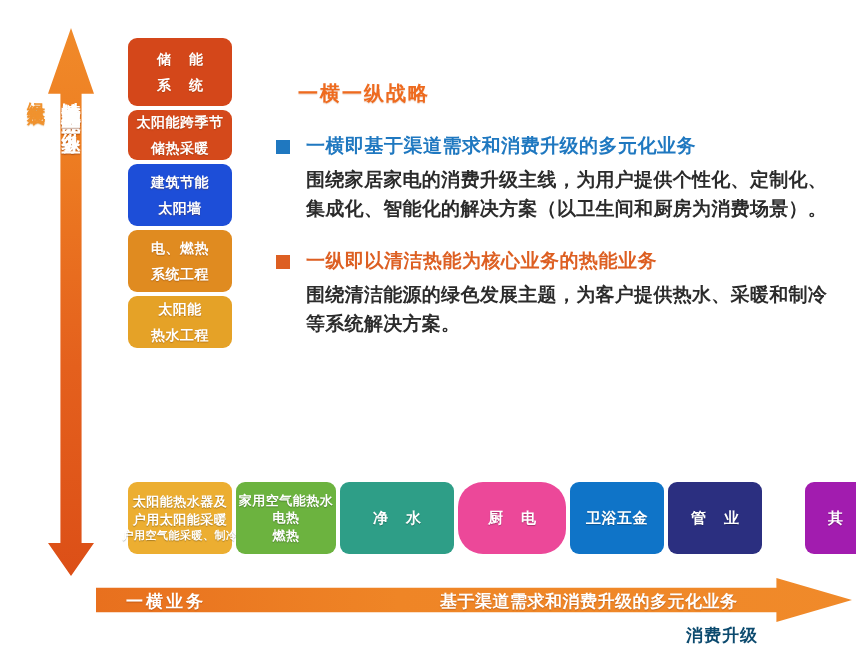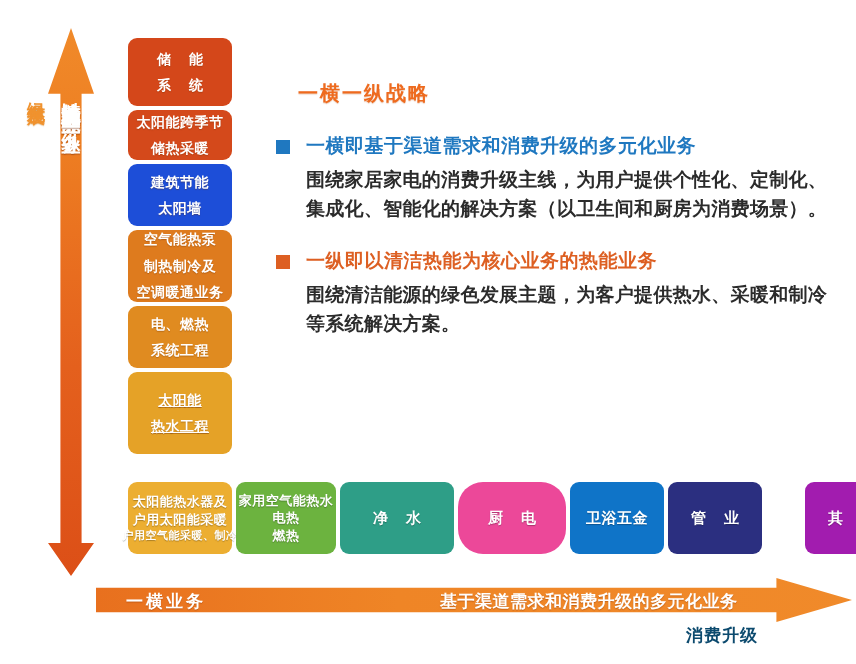--- a/index.html
+++ b/index.html
@@ -166,30 +166,25 @@
         <span class="ln wide">系  统</span>
       </div>
       <div class="vbox" style="background: rgb(212, 73, 27); height: 50px;">
         <span class="ln">太阳能跨季节</span>
         <span class="ln">储热采暖</span>
       </div>
       <div class="vbox" style="background: #1d4ed8; height: 62px;">
         <span class="ln">建筑节能</span>
         <span class="ln">太阳墙</span>
       </div>
-      <div class="vbox" style="background: rgb(222, 123, 30); height: 72px;">
-        <span class="ln">空气能热泵</span>
-        <span class="ln">制热制冷及</span>
-        <span class="ln">空调暖通业务</span>
-      </div>
       <div class="vbox" style="background: rgb(224, 139, 32); height: 62px;">
         <span class="ln">电、燃热</span>
         <span class="ln">系统工程</span>
       </div>
-      <div class="vbox" style="background: rgb(229, 162, 39); height: 82px; text-decoration: underline;">
+      <div class="vbox" style="background: rgb(229, 162, 39); height: 52px;">
         <span class="ln">太阳能</span>
         <span class="ln">热水工程</span>
       </div>
     </div>
 
   <div class="hrow" id="hrow">
       <div class="hbox" style="background: rgb(236, 174, 49); width: 104px;">
         <span class="ln mid">太阳能热水器及</span>
         <span class="ln mid">户用太阳能采暖</span>
         <span class="ln sm">户用空气能采暖、制冷</span>

